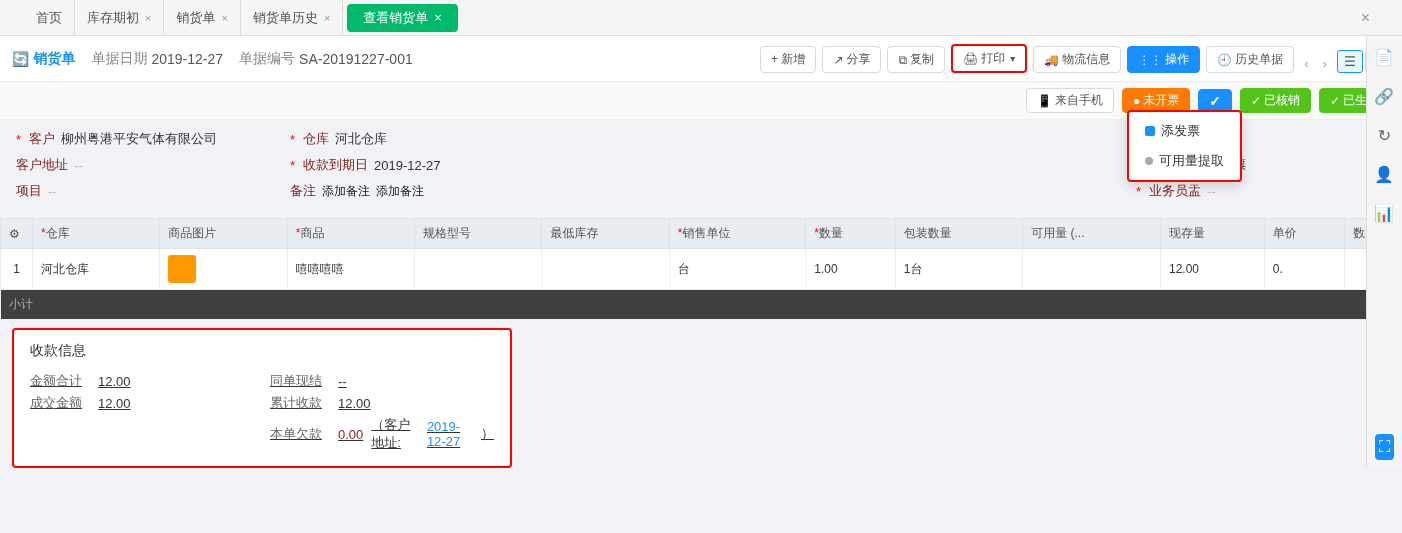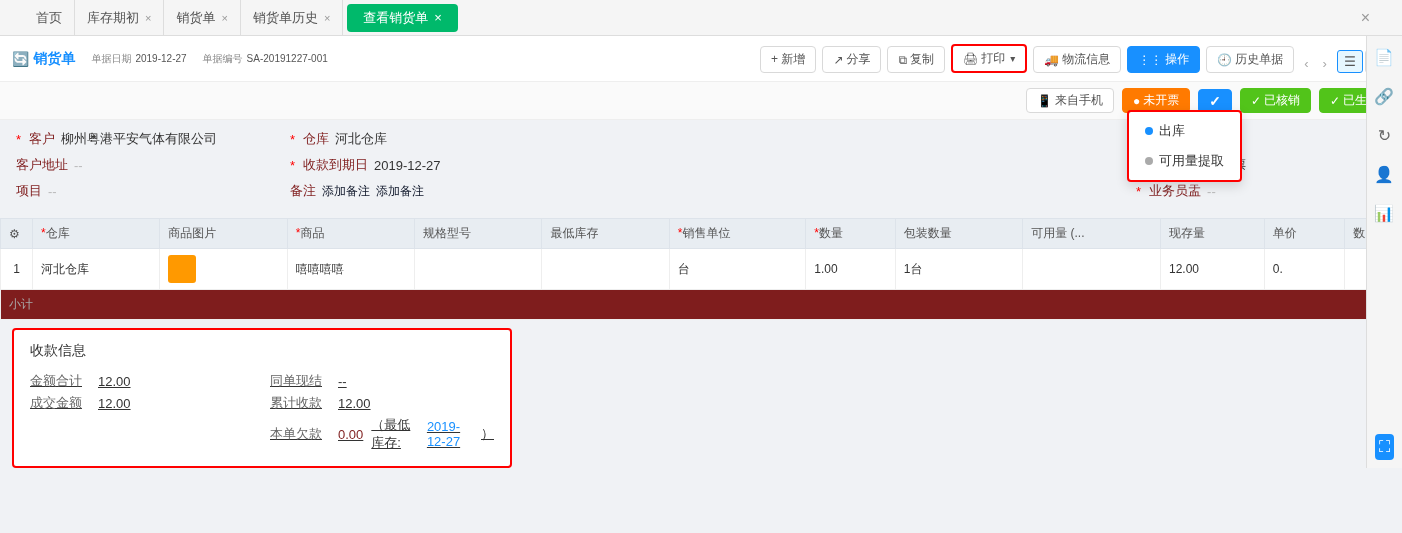--- a/index.html
+++ b/index.html
@@ -22,21 +22,21 @@
     .tab-spacer { flex: 1; }
     .tab-close-all { color: #999; cursor: pointer; font-size: 16px; padding: 0 8px; }
 
     
     .doc-header {
       display: flex; align-items: center; padding: 8px 12px; border-bottom: 1px solid #eee;
       background: #fff;
     }
     .doc-title { color: #1890ff; font-weight: bold; font-size: 14px; margin-right: 16px; display: flex; align-items: center; }
     .doc-title-icon { margin-right: 4px; }
-    .doc-meta { display: flex; align-items: center; gap: 16px; color: #555; font-size: 10px; }
+    .doc-meta { display: flex; align-items: center; gap: 16px; color: #555; font-size: 14px; }
     .doc-meta span { display: flex; align-items: center; gap: 4px; }
     .doc-meta label { color: #888; }
     .doc-actions { margin-left: auto; display: flex; align-items: flex-end; gap: 6px; }
     .btn-action {
       display: flex; align-items: center; gap: 3px; padding: 4px 10px; border: 1px solid #d9d9d9;
       border-radius: 4px; cursor: pointer; font-size: 12px; background: #fff; color: #555;
     }
     .btn-action.highlighted { border: 2px solid red; background: #fff; color: #555; }
     .btn-ops { background: #1890ff; color: #fff; border-color: #1890ff; }
     .nav-arrow { color: #aaa; cursor: pointer; padding: 2px 4px; }
@@ -65,21 +65,21 @@
     
     .table-area { padding: 0 0; }
     .data-table { width: 100%; border-collapse: collapse; font-size: 12px; }
     .data-table th {
       background: #e8edf2; color: #555; padding: 6px 8px; text-align: left;
       border: 1px solid #dde3ea; white-space: nowrap; font-weight: normal;
     }
     .data-table th .req { color: red; }
     .data-table td { padding: 6px 8px; border: 1px solid #eee; color: #333; background: #fff; }
     .row-num { color: #aaa; text-align: center; }
-    .subtotal-row td { background: #7f1d1d; color: #aaa; }
+    .subtotal-row td { background: #404040; color: #aaa; }
     .product-img { width: 28px; height: 28px; background: #f90; display: inline-block; border-radius: 3px; vertical-align: middle; }
 
     
     .summary-box {
       border: 2px solid red; border-radius: 4px; margin: 8px 12px; padding: 12px 16px;
       background: #fff; width: 500px;
     }
     .summary-title { font-weight: normal; font-size: 14px; margin-bottom: 10px; }
     .summary-grid { display: grid; grid-template-columns: 1fr 1fr; gap: 4px 16px; }
     .summary-row { display: flex; align-items: center; gap: 8px; padding: 2px 0; text-decoration: underline; }
@@ -333,32 +333,32 @@
           <span class="summary-label">同单现结</span>
           <span class="summary-value">--</span>
         </div>
         <div class="summary-row">
           <span class="summary-label">累计收款</span>
           <span class="summary-value">12.00</span>
         </div>
         <div class="summary-row">
           <span class="summary-label">本单欠款</span>
           <span class="summary-red">0.00</span>
-          <span class="summary-value">（最低库存:</span>
+          <span class="summary-value">（客户地址:</span>
           <span class="summary-date">2019-12-27</span>
           <span class="summary-value">）</span>
         </div>
       </div>
     </div>
   </div>
 
   <div class="dropdown-overlay">
     <div class="dropdown-item">
-      <span class="dot-blue"></span>
-      <span>出库</span>
+      <span class="square-blue"></span>
+      <span>添发票</span>
     </div>
     <div class="dropdown-item">
       <span class="dot-gray"></span>
       <span>可用量提取</span>
     </div>
   </div>
 
   <div class="right-sidebar">
     <div class="sidebar-icon">📄</div>
     <div class="sidebar-icon">🔗</div>

